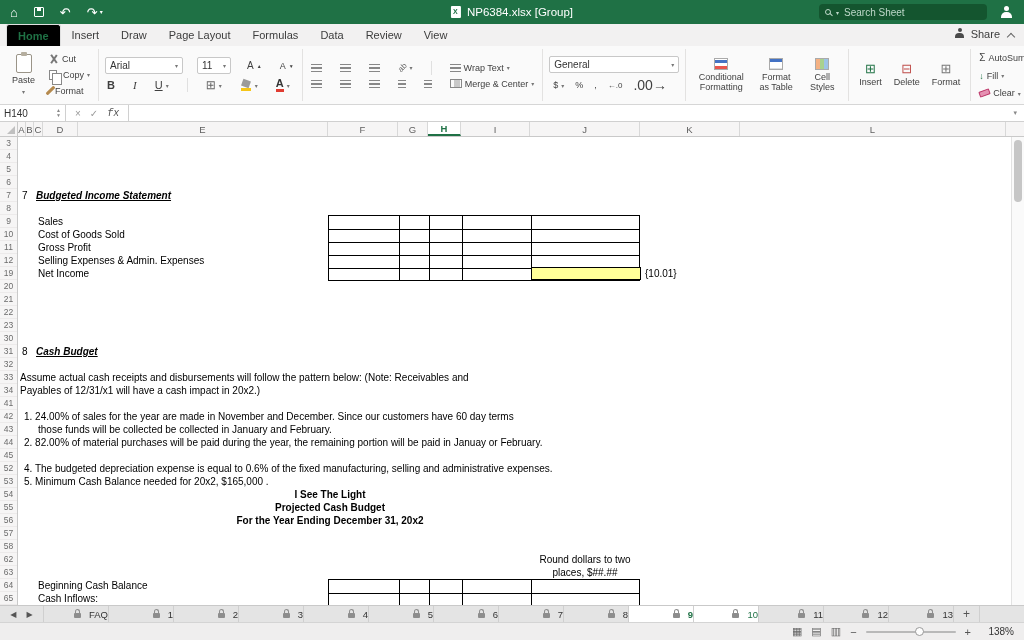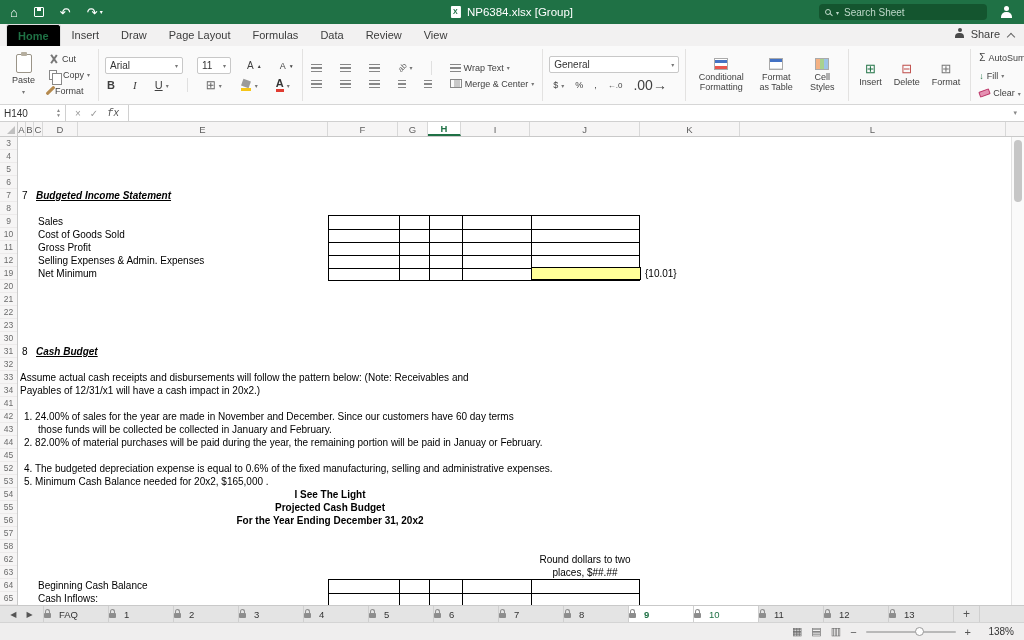--- a/index.html
+++ b/index.html
@@ -94,21 +94,21 @@
   .vline{position:absolute;top:0;bottom:0;width:1px;background:#000}
   .hline{position:absolute;left:0;right:0;height:1px;background:#000}
   .ycell{position:absolute;border:1px solid #000}
   .vscroll{position:absolute;right:0;top:15px;width:13px;height:468px;background:#fafafa;border-left:1px solid #e2e2e2}
   .vthumb{position:absolute;left:2px;top:3px;width:8px;height:62px;background:#c6c6c6;border-radius:4px}
 
   
   .sheettabs{position:absolute;top:605px;left:0;width:1024px;height:17px;background:#e4e4e4;border-top:1px solid #c9c9c9;display:flex;align-items:stretch}
   .tabnav{width:44px;display:flex;align-items:center;justify-content:center;gap:10px;color:#555;font-size:8px;border-right:1px solid #cfcfcf}
   #stabs{display:flex;align-items:stretch}
-  .stab{width:65px;display:flex;align-items:center;justify-content:flex-start;gap:8px;font-size:9.5px;color:#333;border-right:1px solid #cfcfcf}
+  .stab{width:65px;display:flex;align-items:center;justify-content:flex-end;gap:8px;font-size:9.5px;color:#333;border-right:1px solid #cfcfcf}
   .stab.active{background:#fff;color:#1f7145;font-weight:700}
   .stab.selected{background:#fff;color:#1f7145}
   .addtab{width:26px;display:flex;align-items:center;justify-content:center;color:#555;font-size:12px;border-right:1px solid #cfcfcf}
   .lock{position:relative;width:7px;height:5px;background:#8d8d8d;border-radius:1px;margin-top:2px;display:inline-block}
   .lock::before{content:'';position:absolute;top:-4px;left:1px;width:3px;height:3px;border:1px solid #8d8d8d;border-bottom:none;border-radius:3px 3px 0 0}
 
   
   .statusbar{position:absolute;top:622px;left:0;width:1024px;height:18px;background:#efeeee;border-top:1px solid #d4d4d4;display:flex;align-items:center;padding:0 10px}
   .sb-right{margin-left:auto;display:flex;align-items:center;gap:9px;color:#555}
   .viewic{font-size:11px;color:#666;line-height:1}
@@ -415,21 +415,21 @@
       <div class="rown">64</div>
       <div class="rown">65</div>
     </div>
 
   <div class="celltext" style="left:22px;top:67px">7</div>
   <div class="celltext title-ital" style="left:36px;top:67px">Budgeted Income Statement</div>
   <div class="celltext" style="left:38px;top:93px">Sales</div>
   <div class="celltext" style="left:38px;top:106px">Cost of Goods Sold</div>
   <div class="celltext" style="left:38px;top:119px">Gross Profit</div>
   <div class="celltext" style="left:38px;top:132px">Selling Expenses &amp; Admin. Expenses</div>
-  <div class="celltext" style="left:38px;top:145px">Net Minimum</div>
+  <div class="celltext" style="left:38px;top:145px">Net Income</div>
   <div class="celltext" style="left:645px;top:145px">{10.01}</div>
 
   <div class="tableframe" style="left:328px;top:93px;width:312px;height:66px">
     <div class="vline" style="left:70px"></div>
     <div class="vline" style="left:100px"></div>
     <div class="vline" style="left:133px"></div>
     <div class="vline" style="left:202px"></div>
     <div class="hline" style="top:13px"></div>
     <div class="hline" style="top:26px"></div>
     <div class="hline" style="top:39px"></div>

